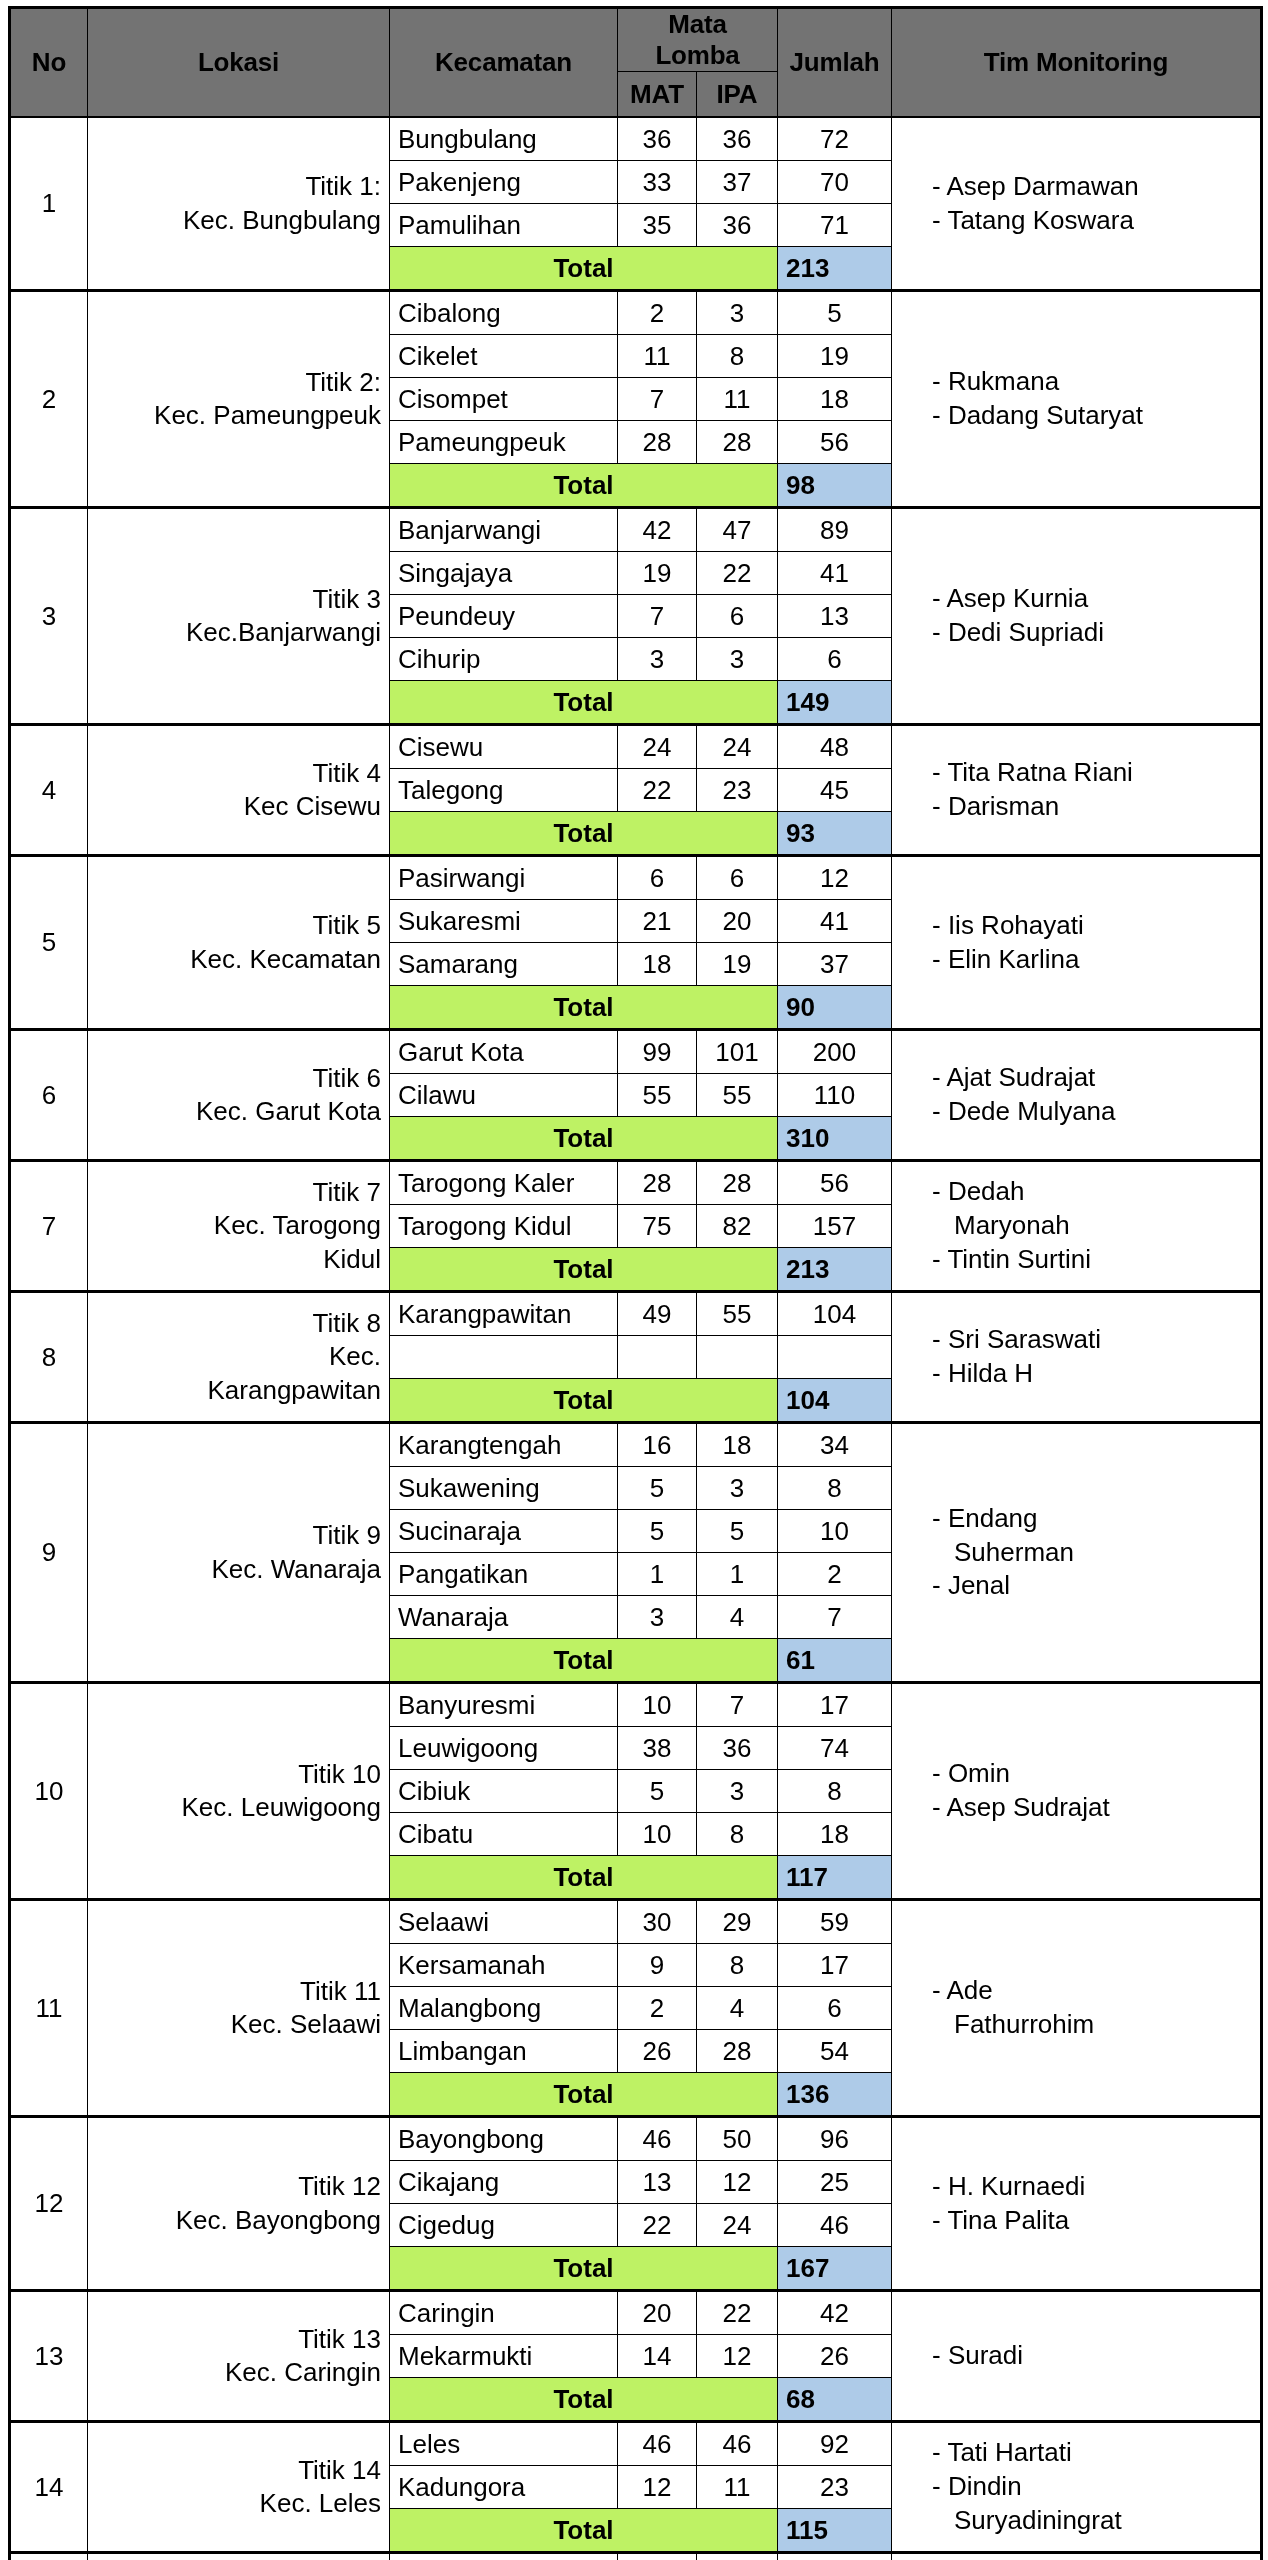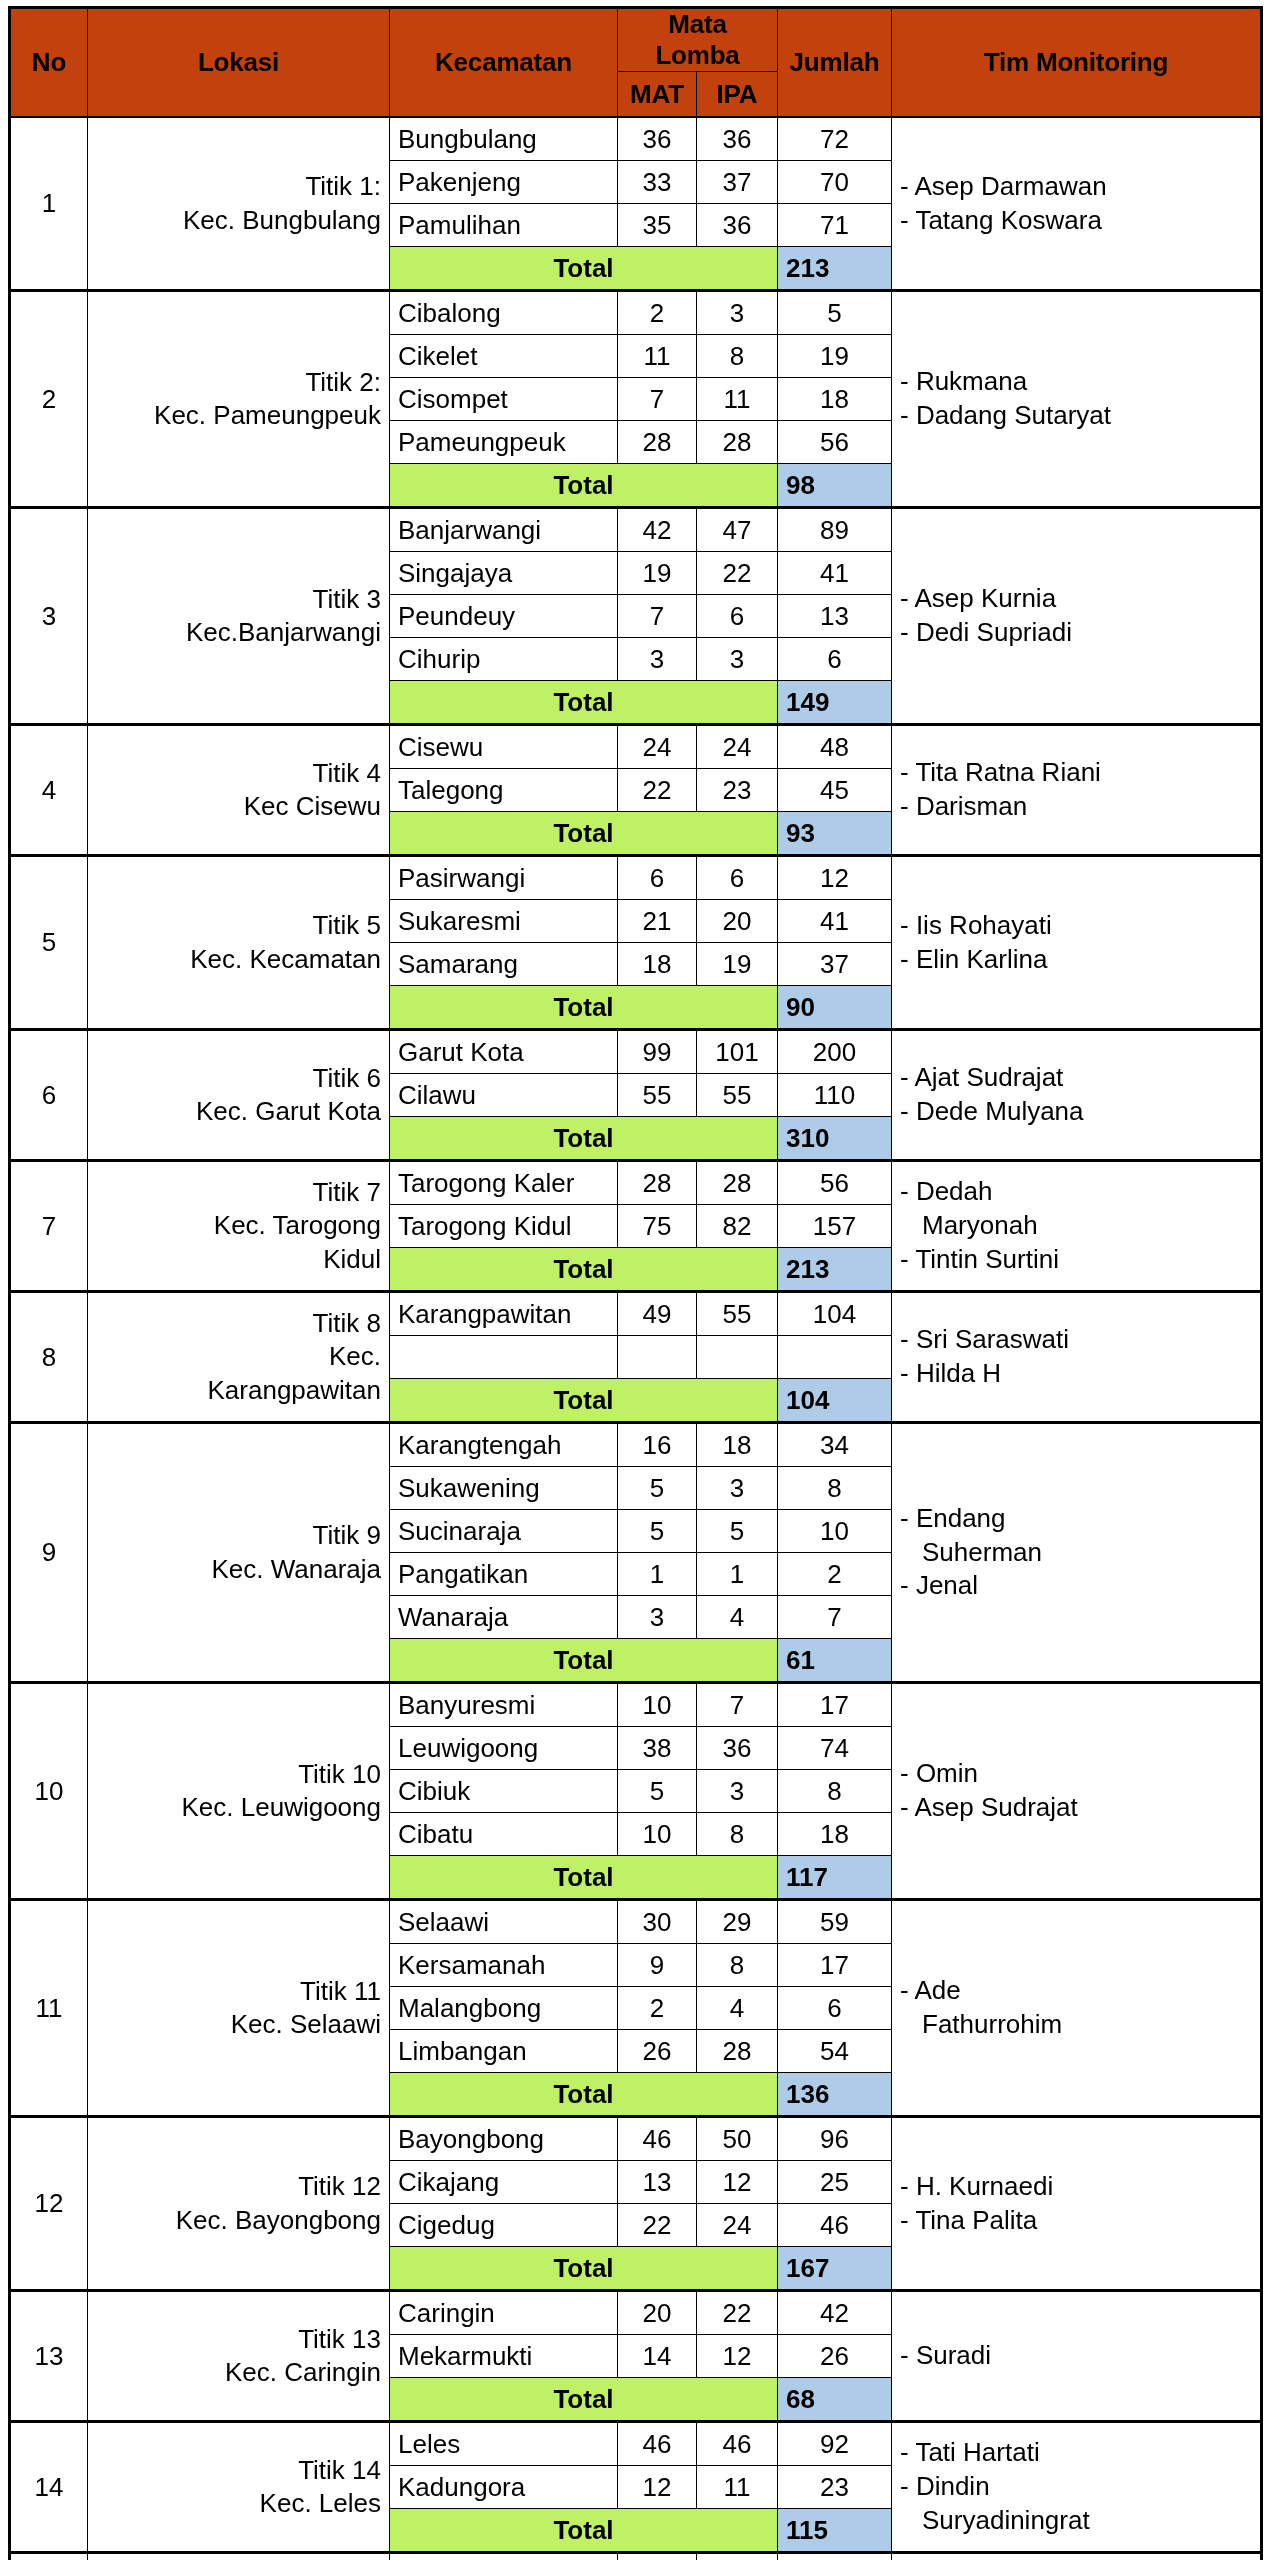--- a/index.html
+++ b/index.html
@@ -25,21 +25,21 @@
 
   table.monitoring th, table.monitoring td {
     border:1px solid #000;
     padding:0 8px;
     font-size:26px;
     color:#000;
     vertical-align:middle;
     overflow:hidden;
   }
   thead th {
-    background:#c2410c;
+    background:#737373;
     font-weight:bold;
     text-align:center;
     letter-spacing:-0.2px;
     height:42px;
     border:2px solid #000;
   }
   thead th.hdr-tall { height:86px; }
   thead tr.hdr-row2 th { height:44px; }
 
   tbody td { height:42px; }
@@ -59,21 +59,21 @@
     background:#aecbe8;
     text-align:left;
     font-weight:bold;
   }
 
   tr.group-start > td { border-top:3px solid #000; }
   tbody tr.group-start:first-child > td { border-top:2px solid #000; }
   tbody tr:last-child > td { border-bottom:3px solid #000; }
 
   .lok-line { display:block; white-space:normal; }
-  .tim-line { display:block; white-space:normal; }
+  .tim-line { display:block; white-space:normal;margin-left:32px; }
   .tim-cont { display:block; padding-left:22px; }
 </style>
 </head>
 <body>
 
 <div id="tbl-wrap">
   <table class="monitoring">
     <colgroup>
       <col class="c-no">
         <col class="c-lok">

